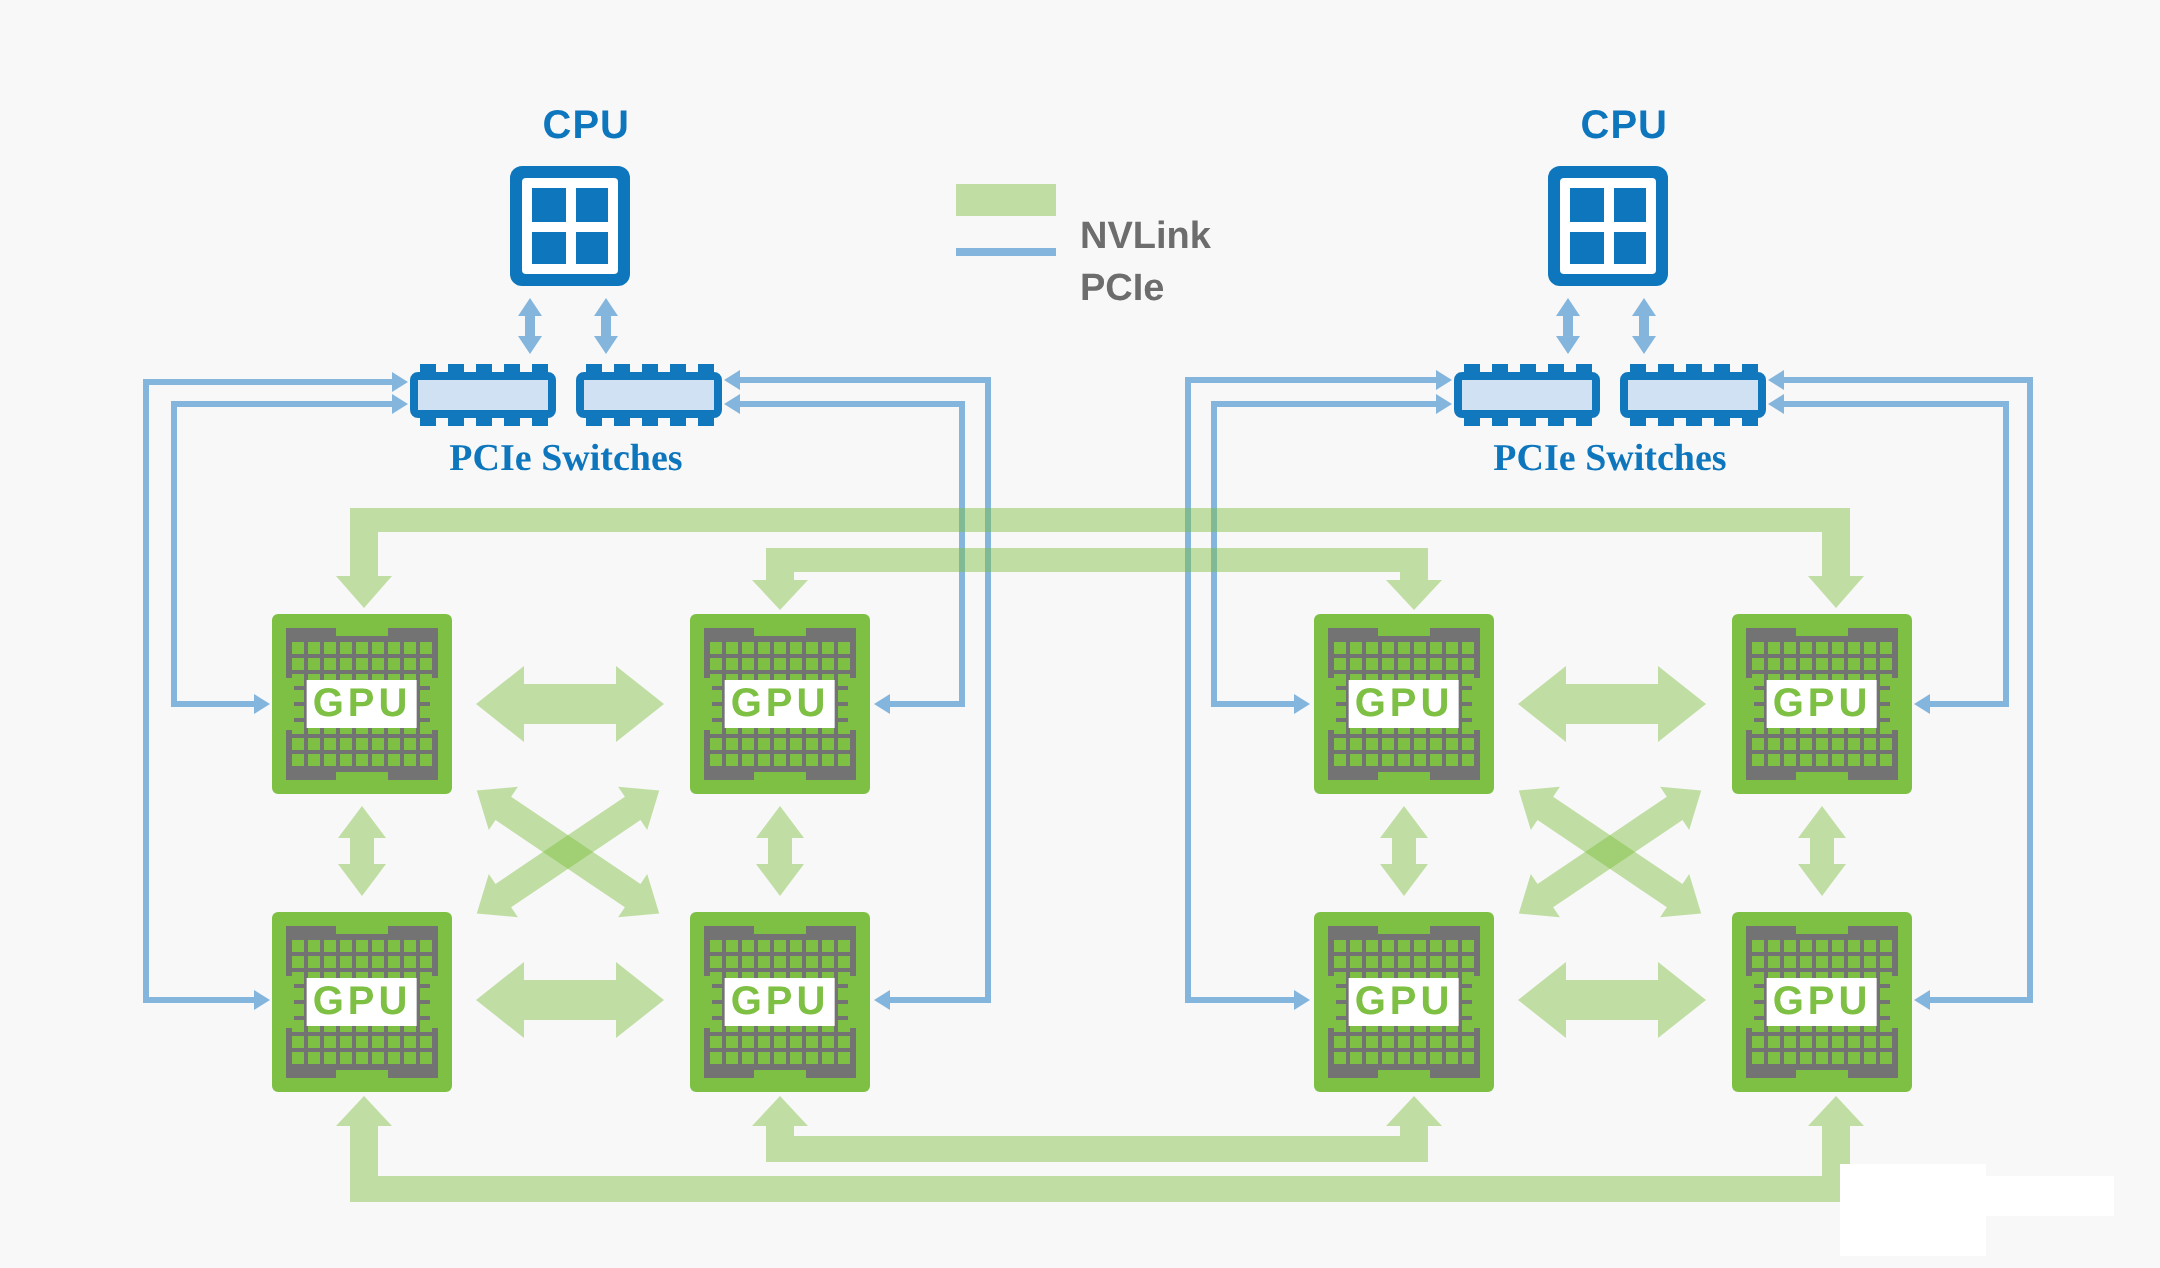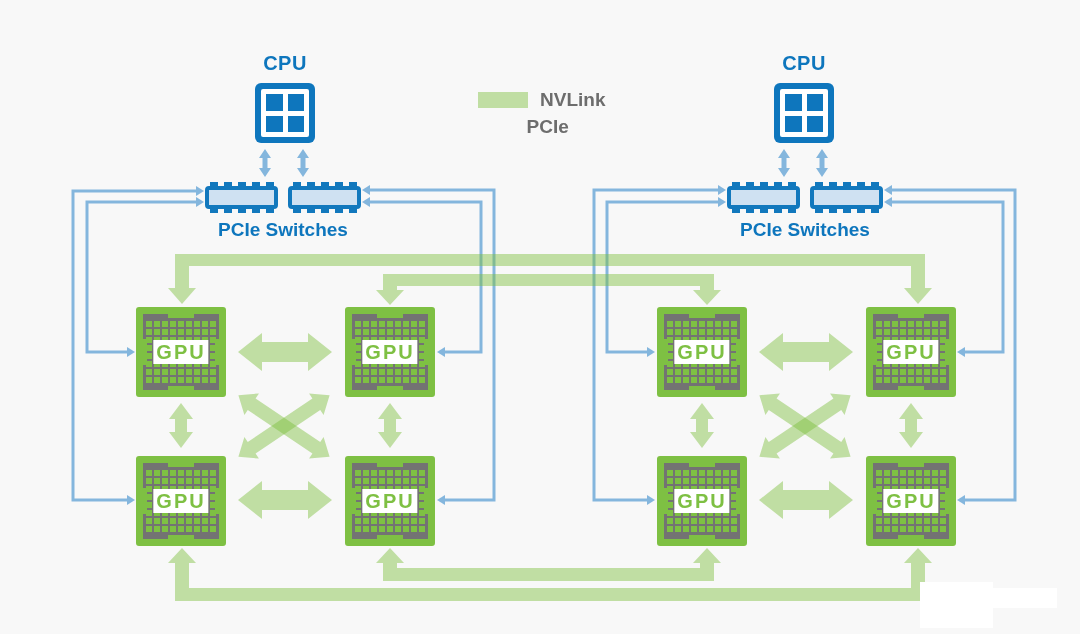--- a/index.html
+++ b/index.html
@@ -11,31 +11,31 @@
     --swfill:#cfe1f2;
     --gray:#6d6d6d;
   }
   html,body{margin:0;padding:0;background:#e9e9e9;}
   body{font-family:"Liberation Sans", sans-serif;}
   .stage{position:relative;width:1080px;height:634px;background:var(--bg);overflow:hidden;margin:0 auto;}
   .wires{position:absolute;left:0;top:0;}
   .wm{position:absolute;background:#ffffff;}
 
   
-  .cpu-label{position:absolute;width:60px;text-align:center;color:var(--blue);
+  .cpu-label{position:absolute;width:60px;text-align:right;color:var(--blue);
     font-weight:bold;font-size:20px;letter-spacing:0.5px;}
   .cpu-chip{position:absolute;width:60px;height:60px;background:var(--blue);border-radius:6px;}
   .cpu-win{position:absolute;inset:6px;background:#fff;border-radius:2px;
     display:grid;grid-template-columns:1fr 1fr;grid-template-rows:1fr 1fr;gap:5px;padding:5px;box-sizing:border-box;}
   .cpu-win i{background:var(--blue);display:block;}
 
   
   .pswitch{position:absolute;width:73px;height:31px;}
   .psw-label{position:absolute;width:200px;text-align:center;color:var(--blue);
-    font-weight:bold;font-size:19px;}
+    font-weight:bold;font-size:19px;font-family:Liberation Serif, serif;}
 
   
   .gpu{position:absolute;width:90px;height:90px;background:#737373;
     border:7px solid var(--green);box-sizing:border-box;border-radius:3px;}
   .gpu::before{content:"";position:absolute;top:-1px;left:50%;transform:translateX(-50%);
     width:26px;height:5px;background:var(--green);}
   .gpu::after{content:"";position:absolute;bottom:-1px;left:50%;transform:translateX(-50%);
     width:26px;height:5px;background:var(--green);}
   .gpu .tab-l{position:absolute;left:-1px;top:50%;transform:translateY(-50%);
     width:5px;height:26px;background:var(--green);}
@@ -45,24 +45,24 @@
     grid-template-columns:repeat(9,6px);grid-auto-rows:6px;gap:2px;
     justify-content:center;align-content:center;}
   .gpu-grid i{background:var(--green);display:block;}
   .gpu-label{position:absolute;top:50%;left:50%;transform:translate(-50%,-50%);
     background:#fff;padding:0 3px;color:var(--green);font-weight:bold;
     font-size:20px;letter-spacing:2px;line-height:24px;}
 
   
   .legend{position:absolute;left:478px;top:90px;}
   .legend-row{display:flex;align-items:center;height:20px;}
-  .legend-row + .legend-row{margin-top:6px;flex-direction:column;}
+  .legend-row + .legend-row{margin-top:6px;}
   .legend-swatch-nvlink{width:50px;height:16px;background:var(--nv);}
   .legend-swatch-pcie{width:50px;height:4px;background:var(--pcie);}
-  .legend-text{margin-left:12px;color:var(--gray);font-weight:bold;font-size:19px;}
+  .legend-text{margin-left:12px;color:var(--gray);font-weight:bold;font-size:19px;margin-top:38px;}
 </style>
 </head>
 <body>
 
 <div class="stage">
 
   <svg class="wires" width="1080" height="634" viewBox="0 0 1080 634">
 
     <g stroke="#84b6dd" stroke-width="3" fill="none">
       <path d="M196,191 H73 V500 H127"></path>

